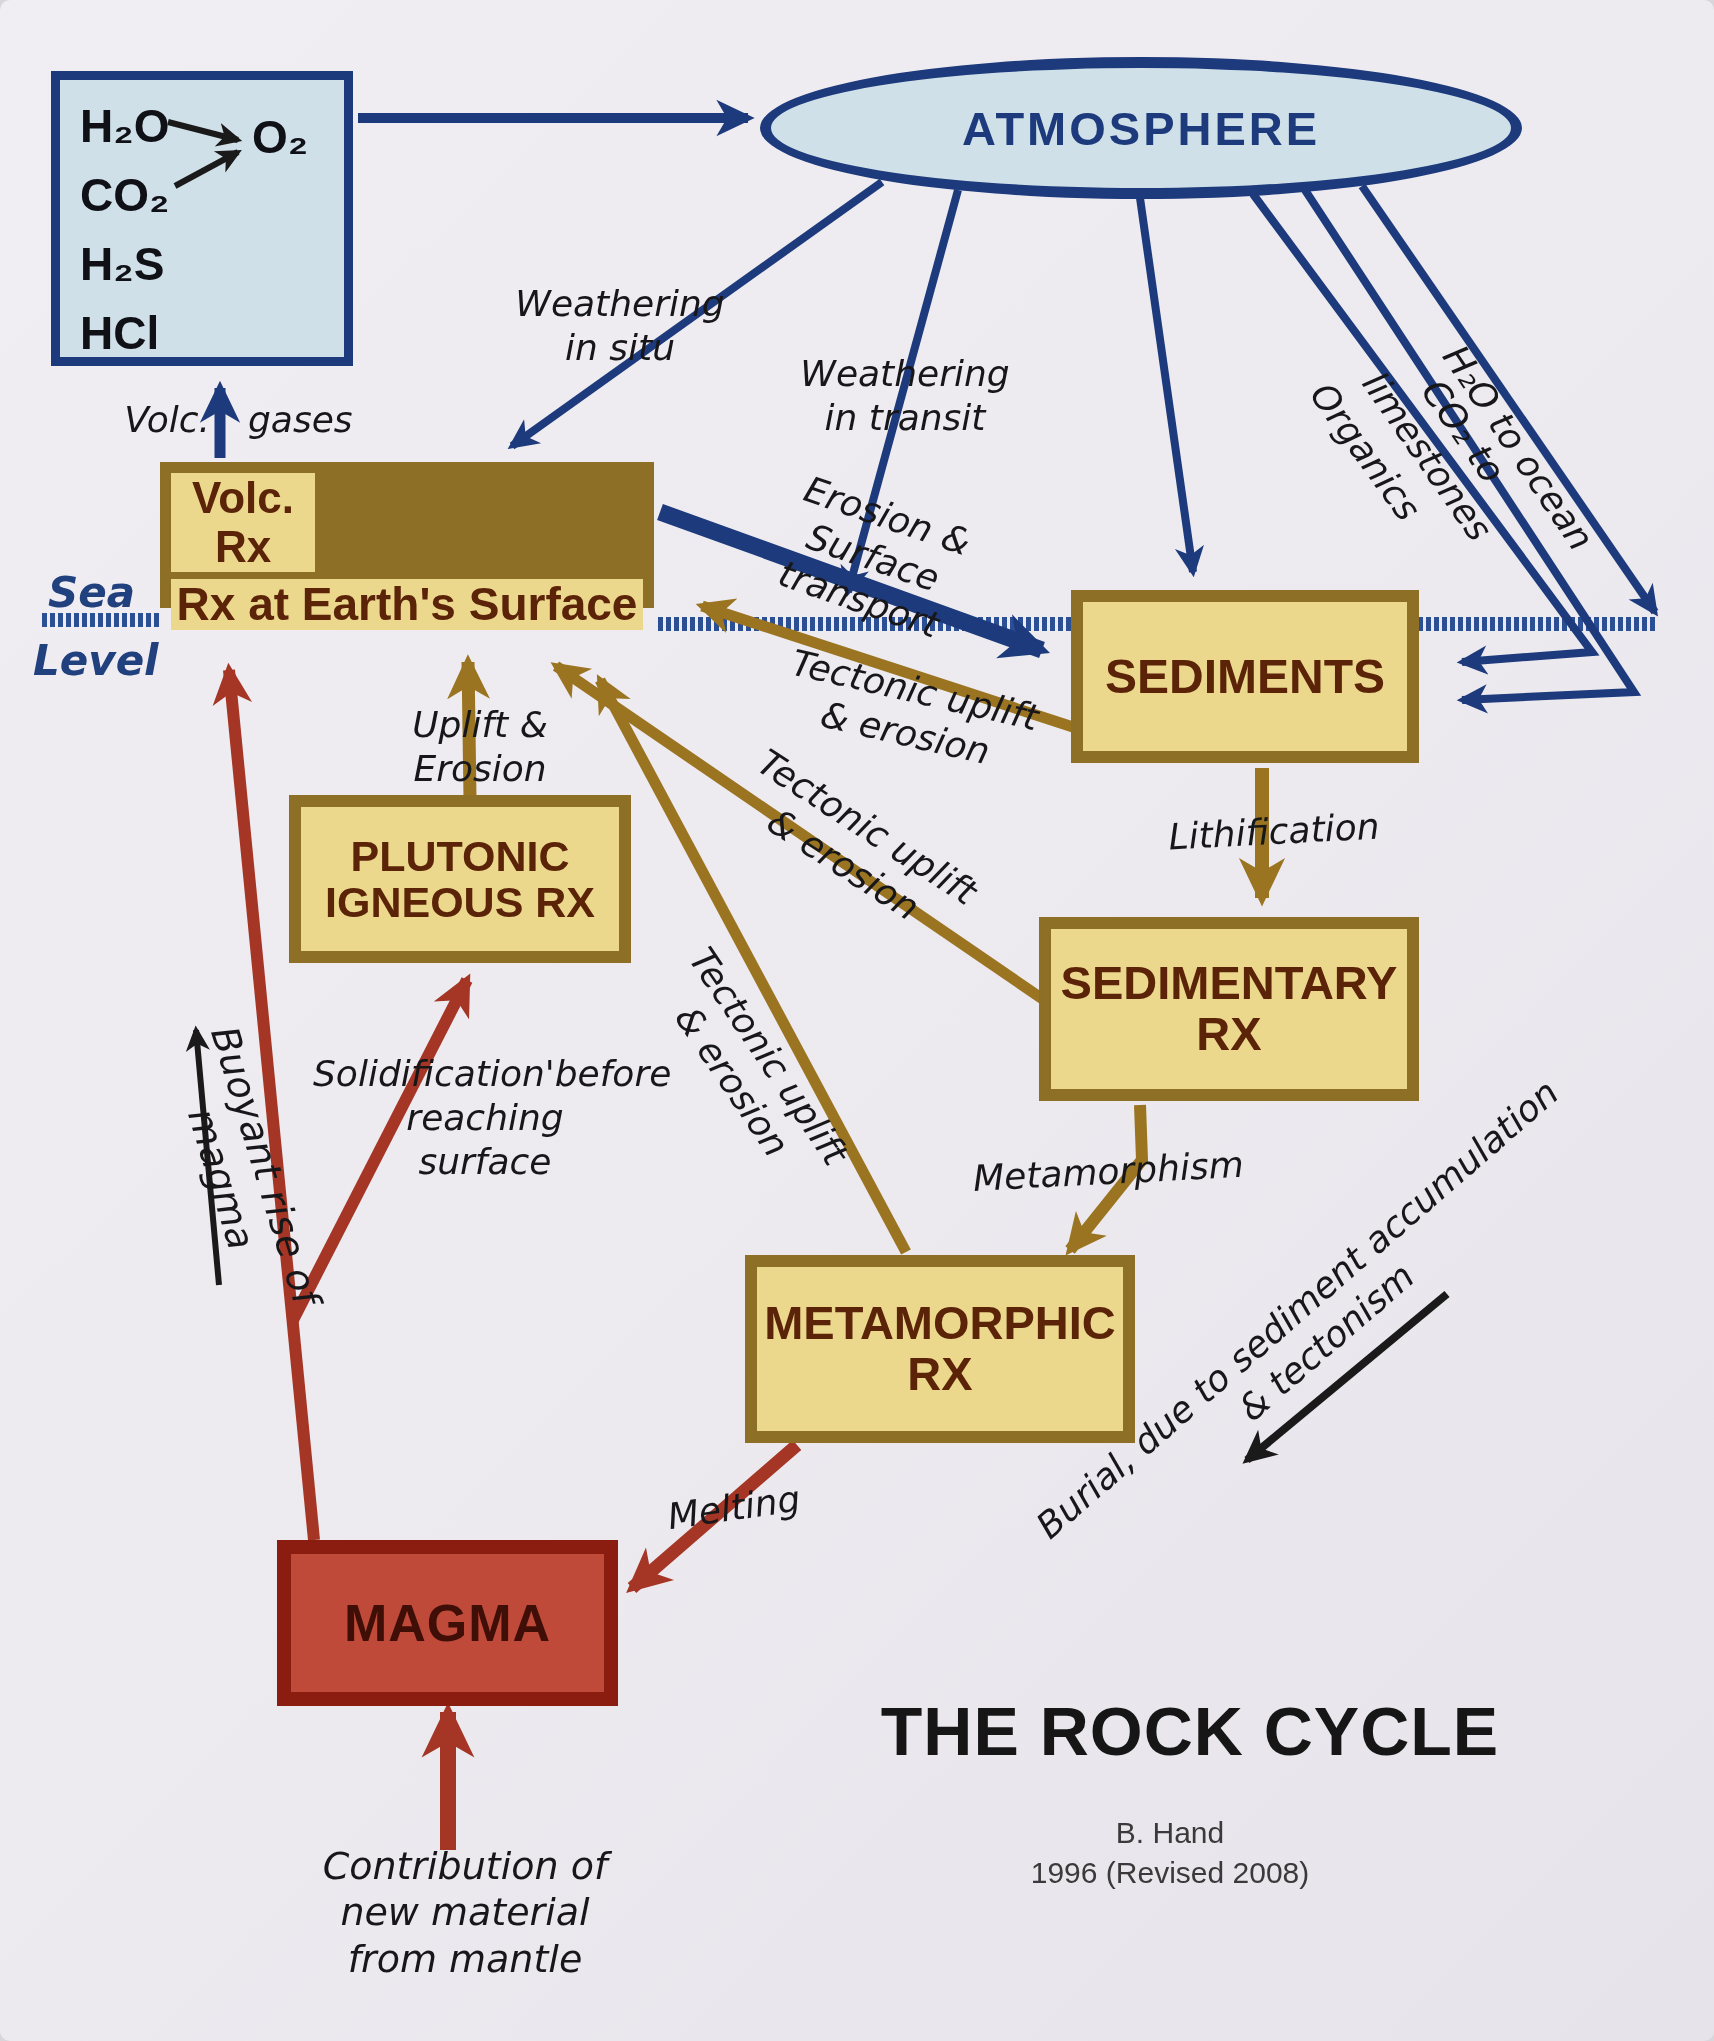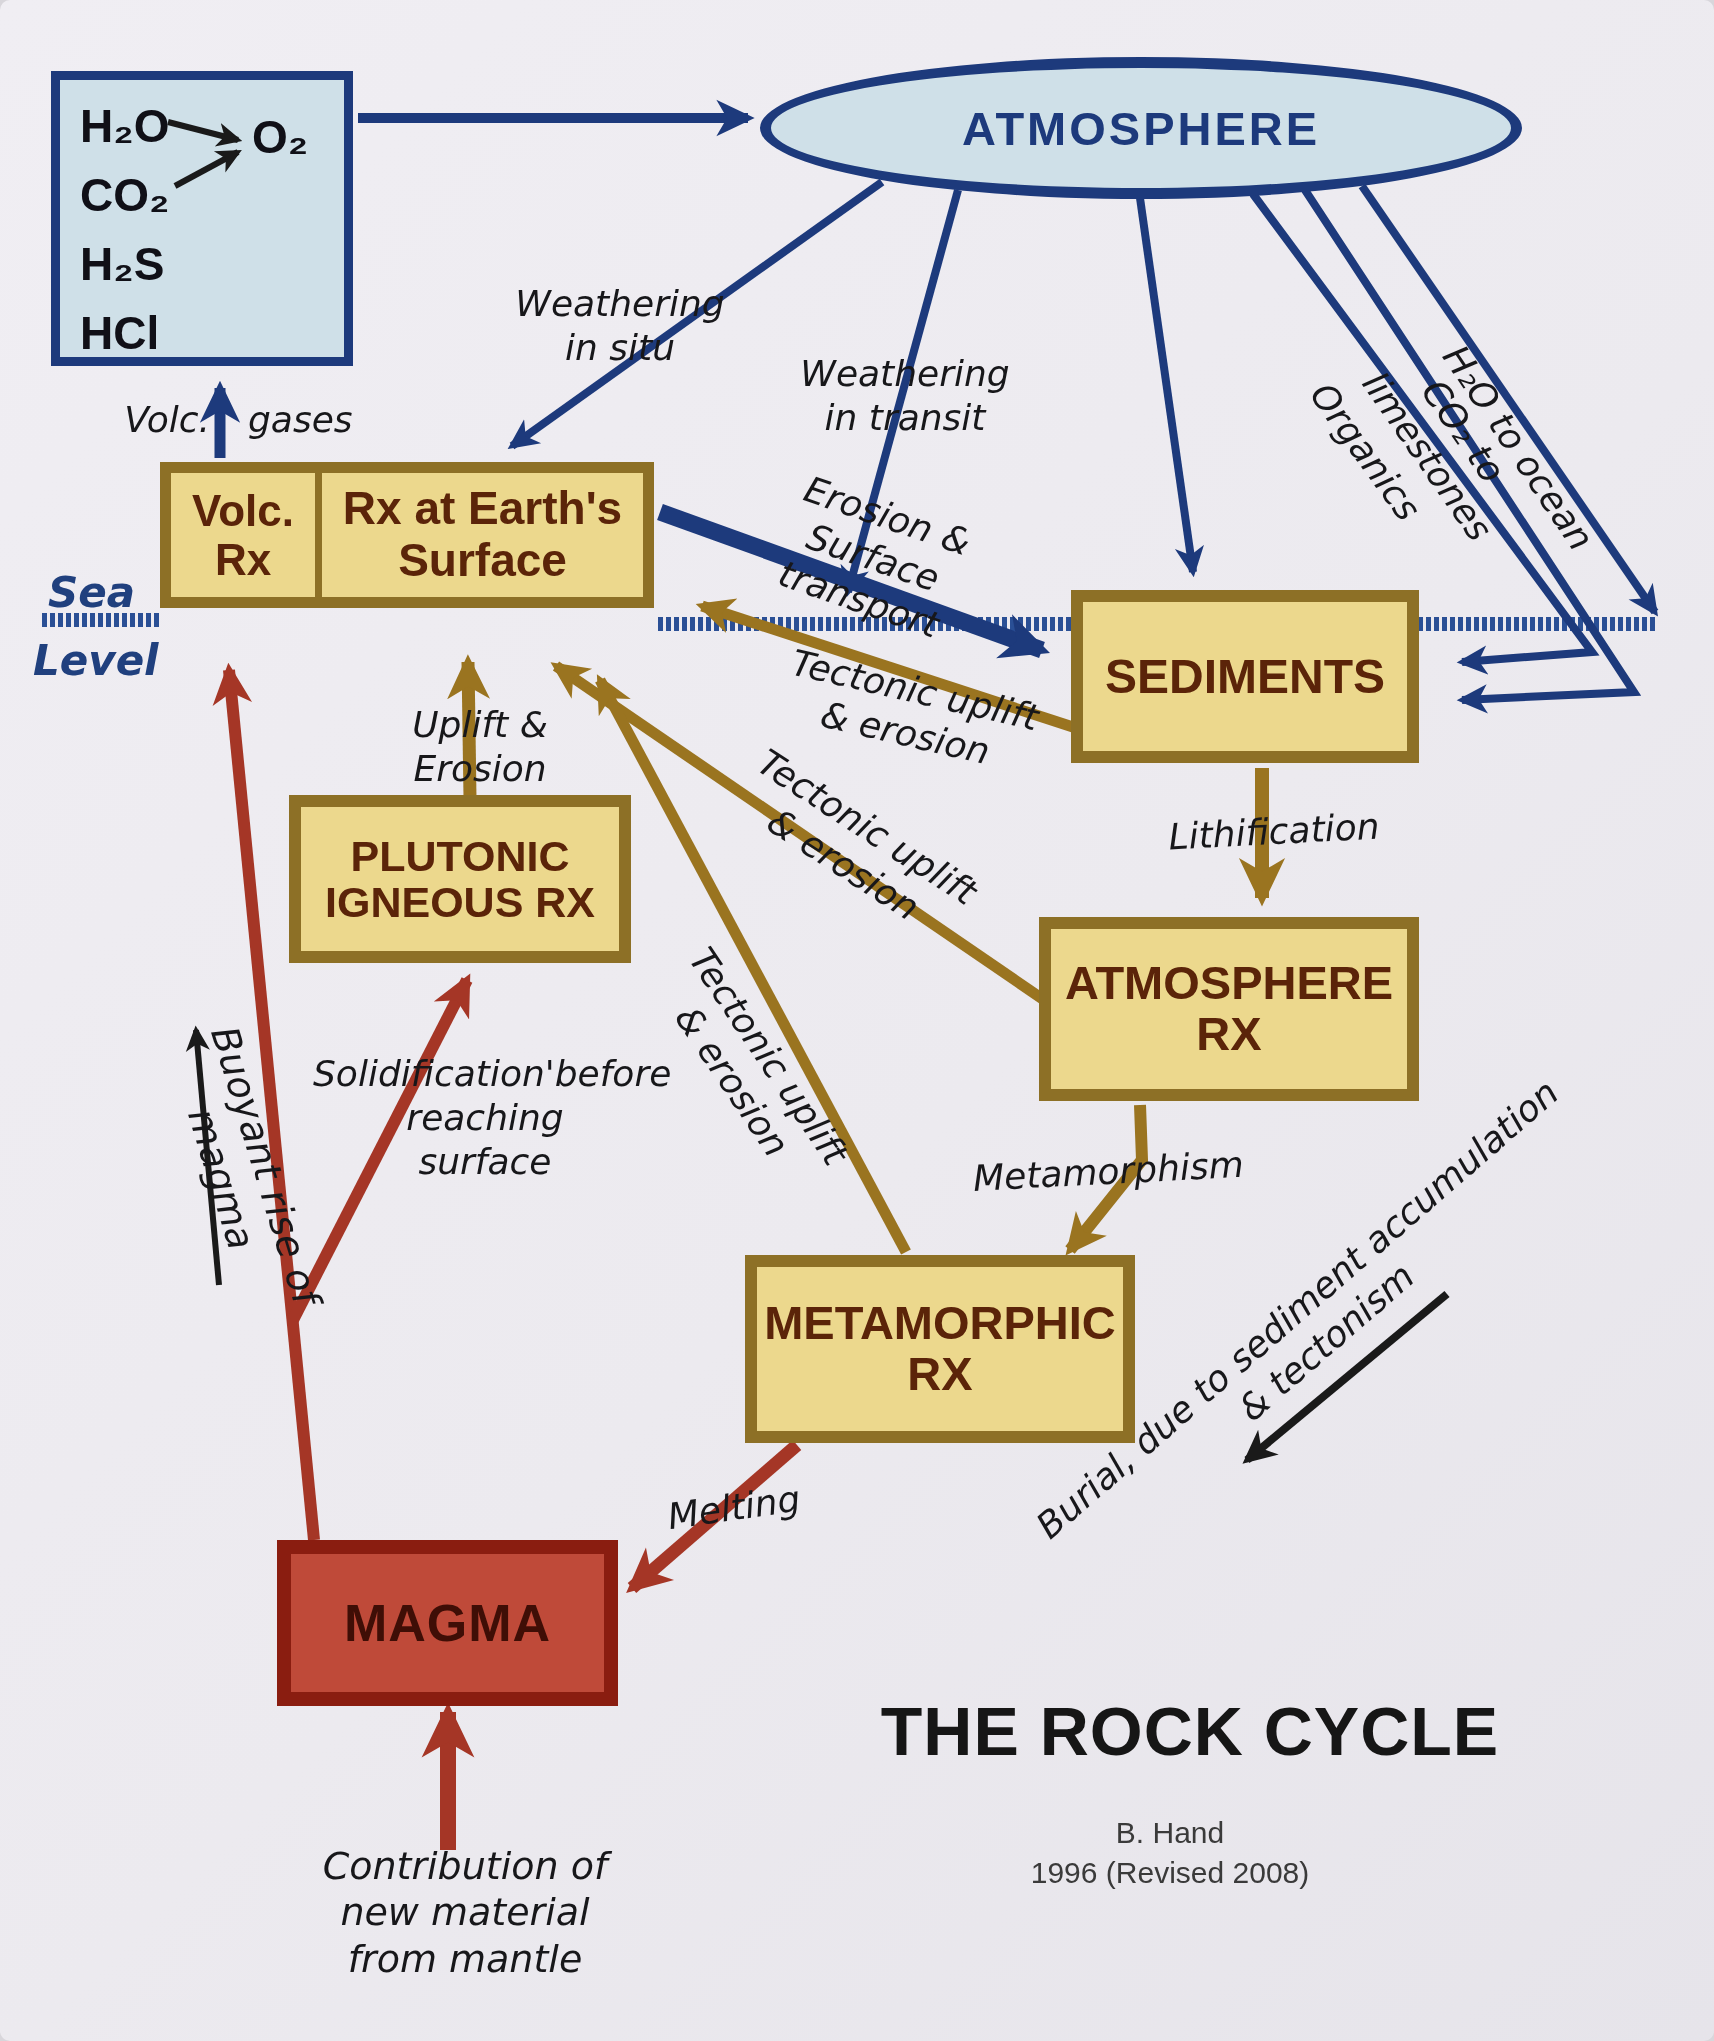--- a/index.html
+++ b/index.html
@@ -65,21 +65,21 @@
   #lbl-contrib{left:298px;top:1843px;width:334px;font-size:38px;}
   #sea-top{left:48px;top:568px;}
   #sea-bottom{left:33px;top:636px;}
   .title{
     position:absolute;z-index:3;left:775px;top:1692px;width:830px;text-align:center;
     font:bold 68px "Liberation Sans",sans-serif;color:#161616;letter-spacing:1px;white-space:nowrap;
   }
   .credit{position:absolute;z-index:3;text-align:center;font:30px "Liberation Sans",sans-serif;color:#3a3a3a;margin-top:16px;}
   #credit-author{left:1020px;top:1800px;width:300px;}
   #credit-date{left:950px;top:1840px;width:440px;}
-  #box-volcsurf{left:160px;top:462px;width:494px;height:146px;}
+  #box-volcsurf{left:160px;top:462px;width:494px;height:146px;flex-direction:column;}
   .cell-volc{width:144px;font-size:44px;}
   .cell-surface{flex:1;}
   #box-sediments{left:1071px;top:590px;width:348px;height:173px;font-size:48px;}
   #box-plutonic{left:289px;top:795px;width:342px;height:168px;font-size:43px;}
   #box-sedimentary{left:1039px;top:917px;width:380px;height:184px;font-size:47px;}
   #box-metamorphic{left:745px;top:1255px;width:390px;height:188px;font-size:47px;}
   #box-magma{
     position:absolute;z-index:2;left:277px;top:1540px;width:341px;height:166px;
     box-sizing:border-box;border:14px solid #8a1d10;background:#bf4a39;
     display:flex;align-items:center;justify-content:center;
@@ -155,21 +155,21 @@
     <span>ATMOSPHERE</span>
   </div>
 
   <div class="splitbox" id="box-volcsurf">
     <div class="cell cell-volc">Volc. Rx</div>
     <div class="cell cell-surface">Rx at Earth's Surface</div>
   </div>
 
   <div class="tanbox" id="box-sediments">SEDIMENTS</div>
   <div class="tanbox" id="box-plutonic">PLUTONIC IGNEOUS RX</div>
-  <div class="tanbox" id="box-sedimentary">ATMOSPHERE RX</div>
+  <div class="tanbox" id="box-sedimentary">SEDIMENTARY RX</div>
   <div class="tanbox" id="box-metamorphic">METAMORPHIC RX</div>
   <div id="box-magma">MAGMA</div>
 
   <div class="sealbl" id="sea-top">Sea</div>
   <div class="sealbl" id="sea-bottom">Level</div>
 
   <div class="lbl" id="lbl-volc-l">Volc.</div>
   <div class="lbl" id="lbl-volc-r">gases</div>
   <div class="lbl" id="lbl-situ">Weathering
 in situ</div>

